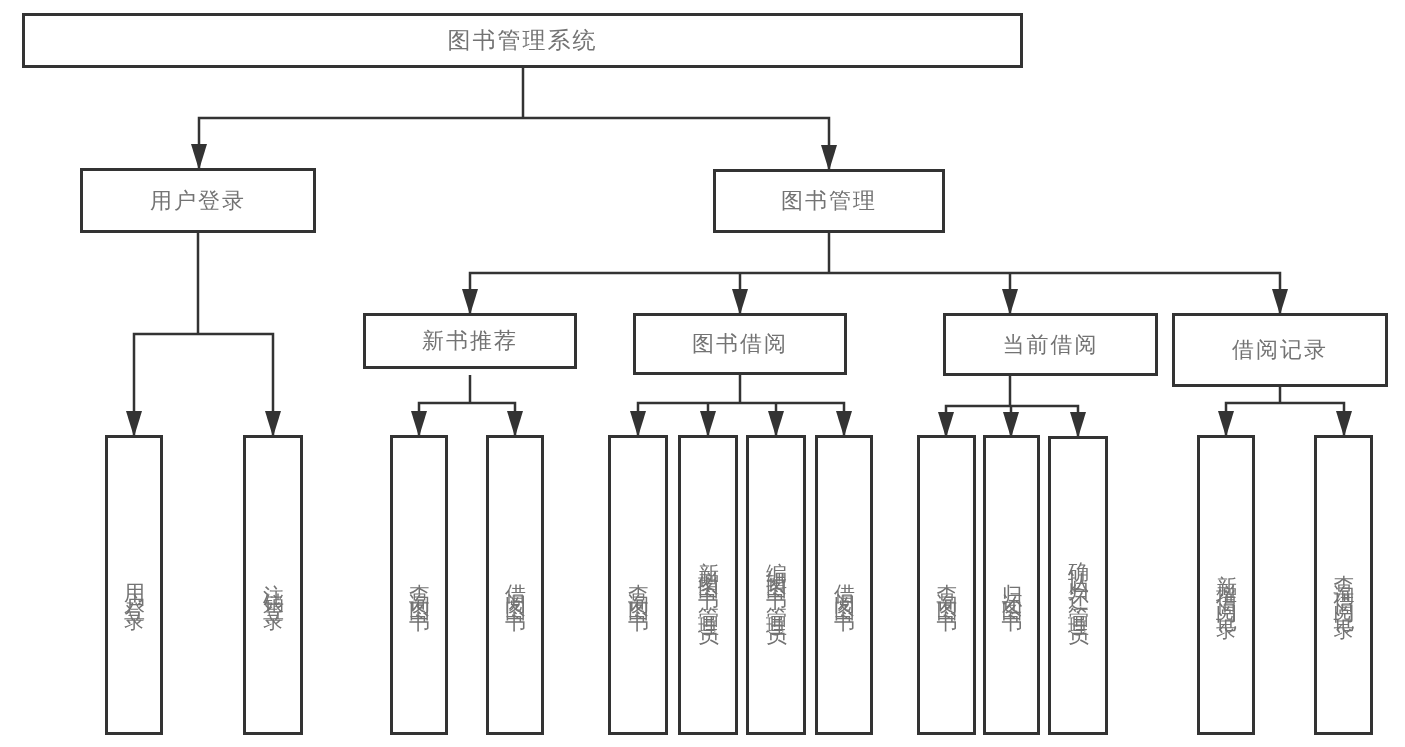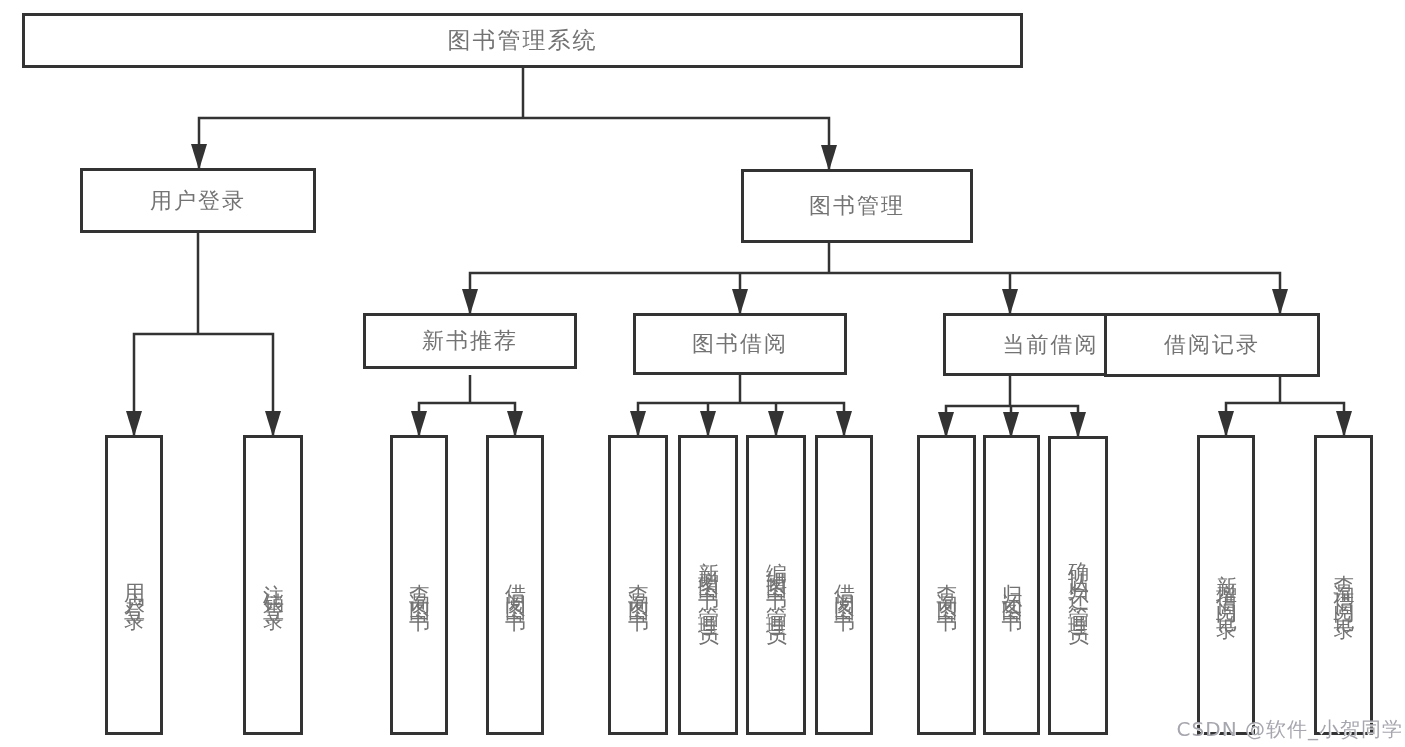--- a/index.html
+++ b/index.html
@@ -105,40 +105,39 @@
       <polygon points="1003,412 1019,412 1011,438"></polygon>
       <polygon points="1070,412 1086,412 1078,438"></polygon>
       <polygon points="1218,411 1234,411 1226,437"></polygon>
       <polygon points="1336,411 1352,411 1344,437"></polygon>
     </g>
   </svg>
 
   <div class="node h root" style="left:22px; top:13px; width:1001px; height:55px;">图书管理系统</div>
 
   <div class="node h" style="left:80px; top:168px; width:236px; height:65px;">用户登录</div>
-  <div class="node h" style="left:713px; top:169px; width:232px; height:74px;margin-left:28px;">图书管理</div>
+  <div class="node h" style="left:713px; top:169px; width:232px; height:64px;">图书管理</div>
 
   <div class="node h" style="left:363px; top:313px; width:214px; height:56px;">新书推荐</div>
   <div class="node h" style="left:633px; top:313px; width:214px; height:62px;">图书借阅</div>
   <div class="node h" style="left:902px; top:313px; width:215px; height:63px;margin-left:41px;">当前借阅</div>
-  <div class="node h" style="left:1104px; top:313px; width:216px; height:64px;">借阅记录</div>
+  <div class="node h" style="left:1172px; top:313px; width:216px; height:74px;">借阅记录</div>
 
   <div class="node v" style="left:105px; top:435px; width:58px; height:300px;">用户登录</div>
   <div class="node v" style="left:243px; top:435px; width:60px; height:300px;">注销登录</div>
 
   <div class="node v" style="left:390px; top:435px; width:58px; height:300px;">查询图书</div>
   <div class="node v" style="left:486px; top:435px; width:58px; height:300px;">借阅图书</div>
 
   <div class="node v" style="left:608px; top:435px; width:60px; height:300px;">查询图书</div>
   <div class="node v" style="left:678px; top:435px; width:60px; height:300px;">新增图书（管理员）</div>
   <div class="node v" style="left:746px; top:435px; width:60px; height:300px;">编辑图书（管理员）</div>
   <div class="node v" style="left:815px; top:435px; width:58px; height:300px;">借阅图书</div>
 
   <div class="node v" style="left:917px; top:435px; width:59px; height:300px;">查询图书</div>
   <div class="node v" style="left:983px; top:435px; width:57px; height:300px;">归还图书</div>
   <div class="node v" style="left:1048px; top:436px; width:60px; height:299px;">确认归还（管理员）</div>
 
   <div class="node v" style="left:1197px; top:435px; width:58px; height:300px;">新增借阅记录</div>
   <div class="node v" style="left:1314px; top:435px; width:59px; height:300px;">查询借阅记录</div>
 
-  <div class="watermark">CSDN @软件_小贺同学</div>
 
 </div>
 
 </body></html>

